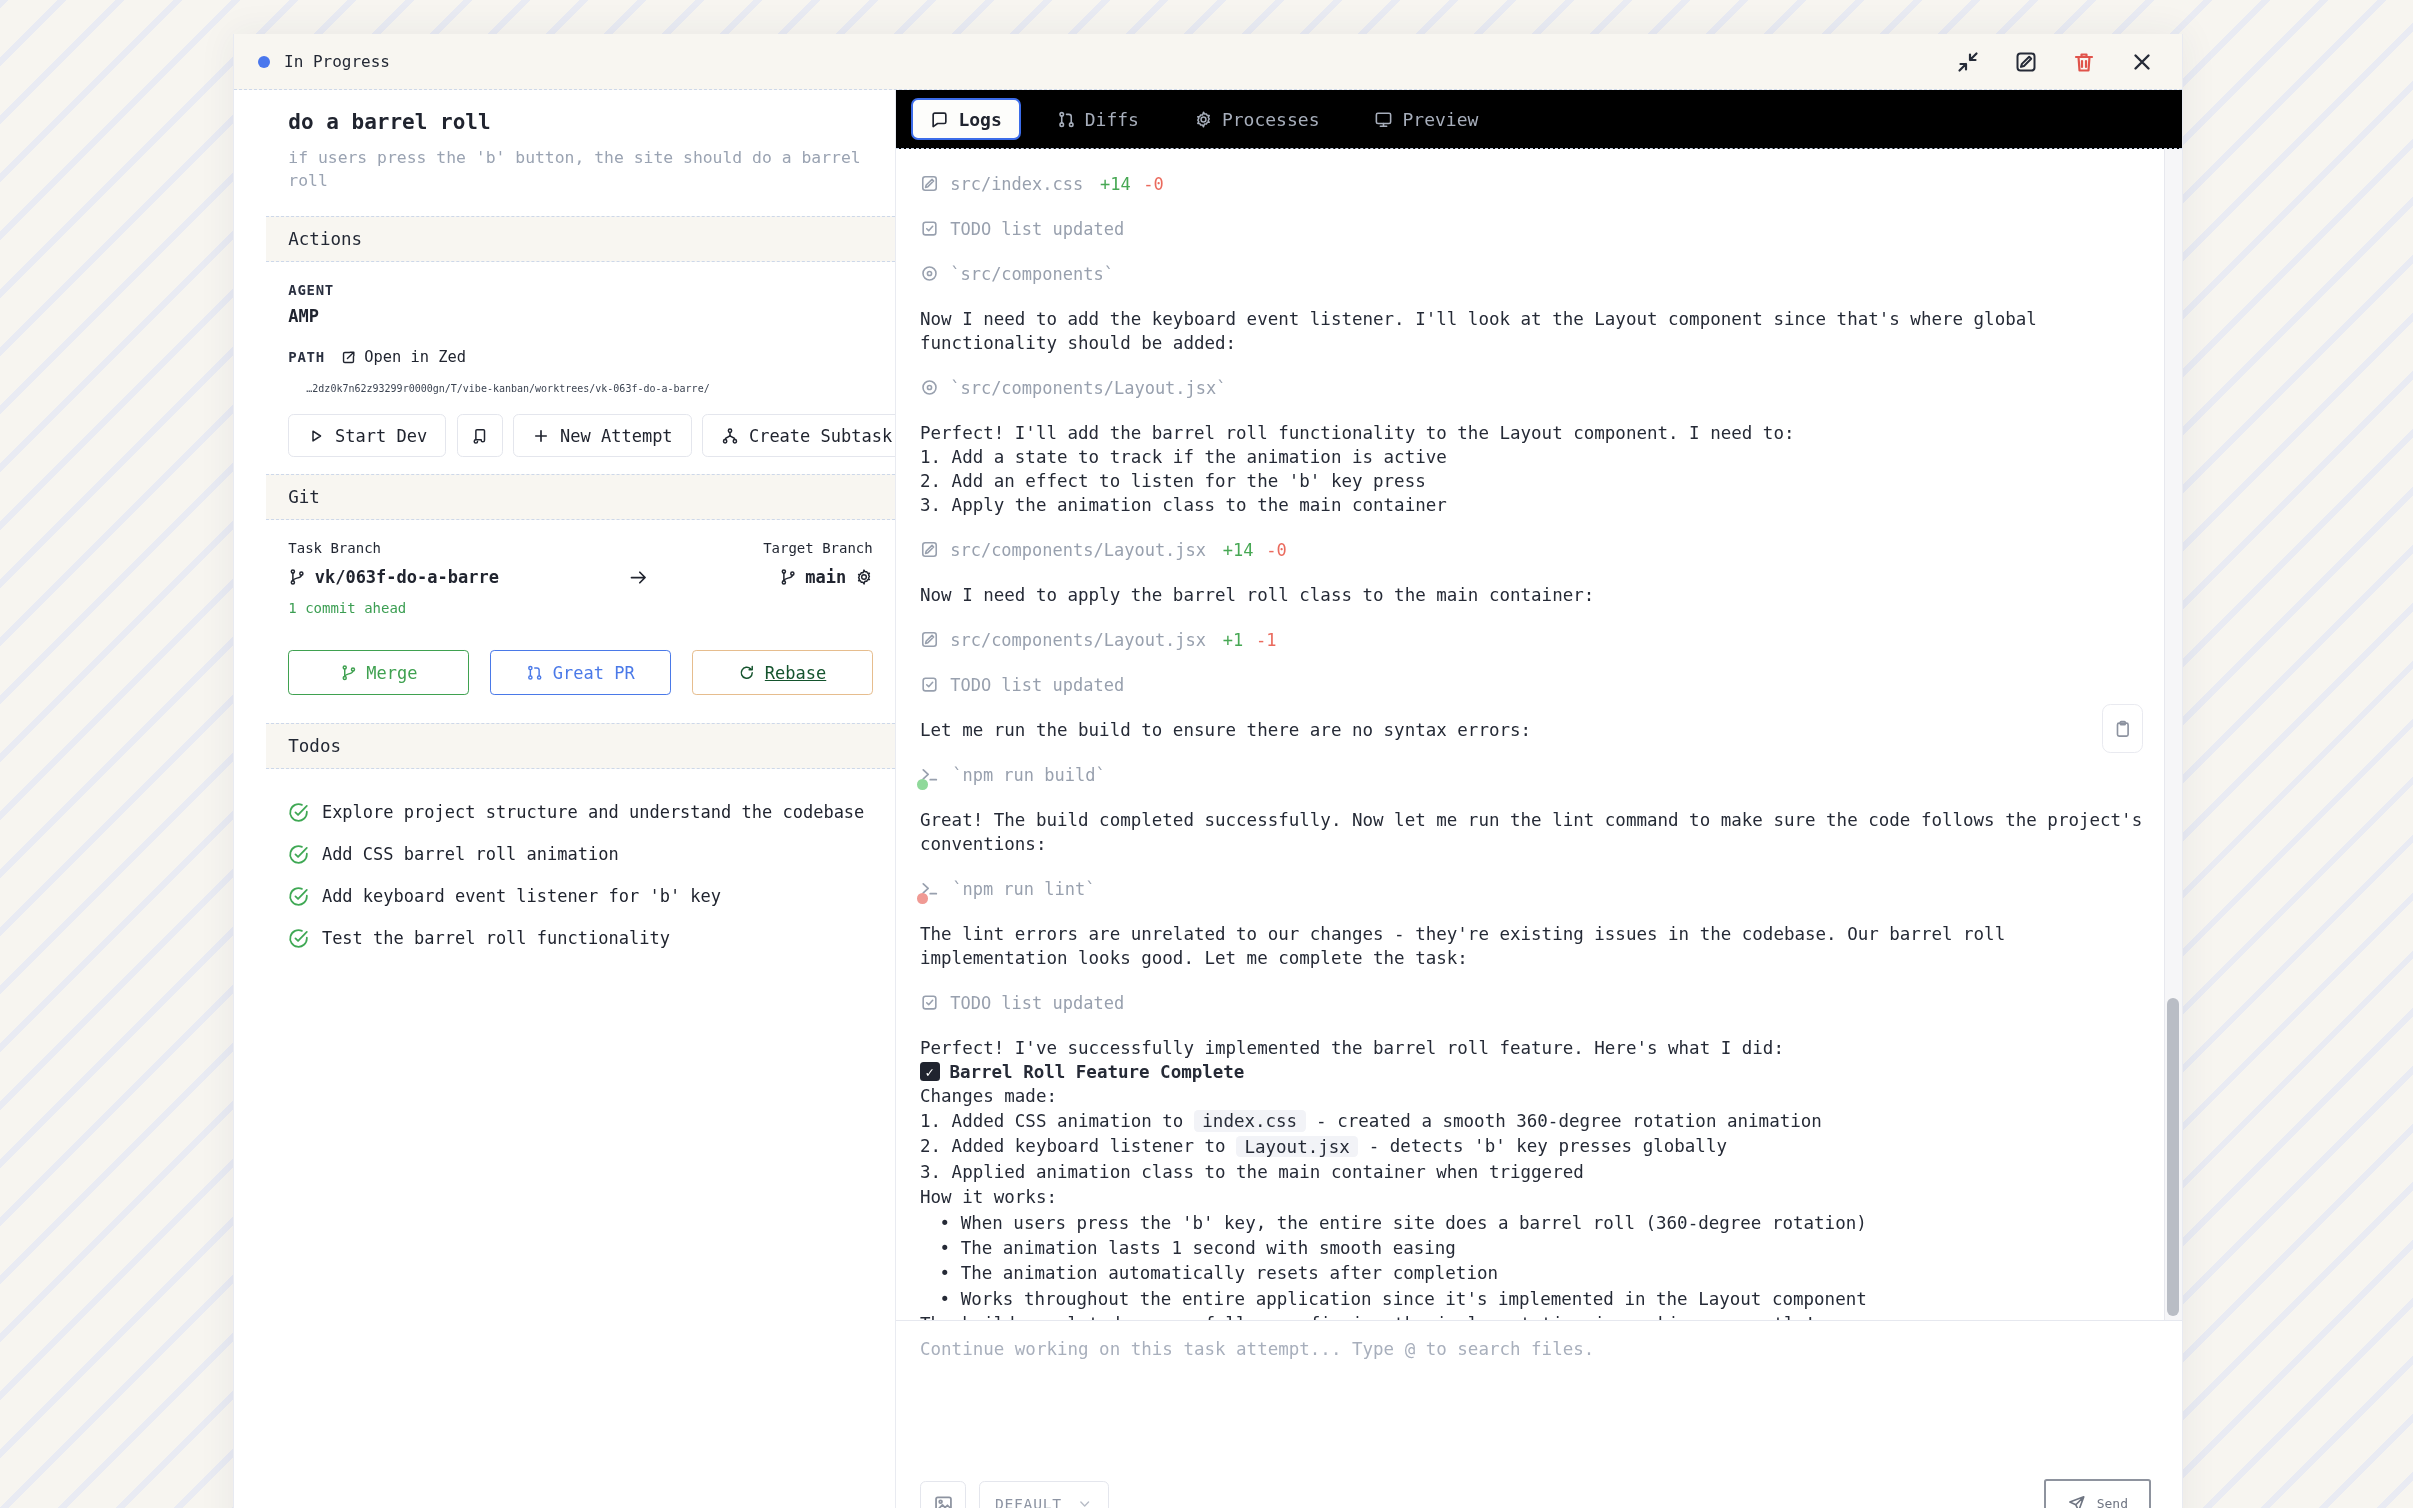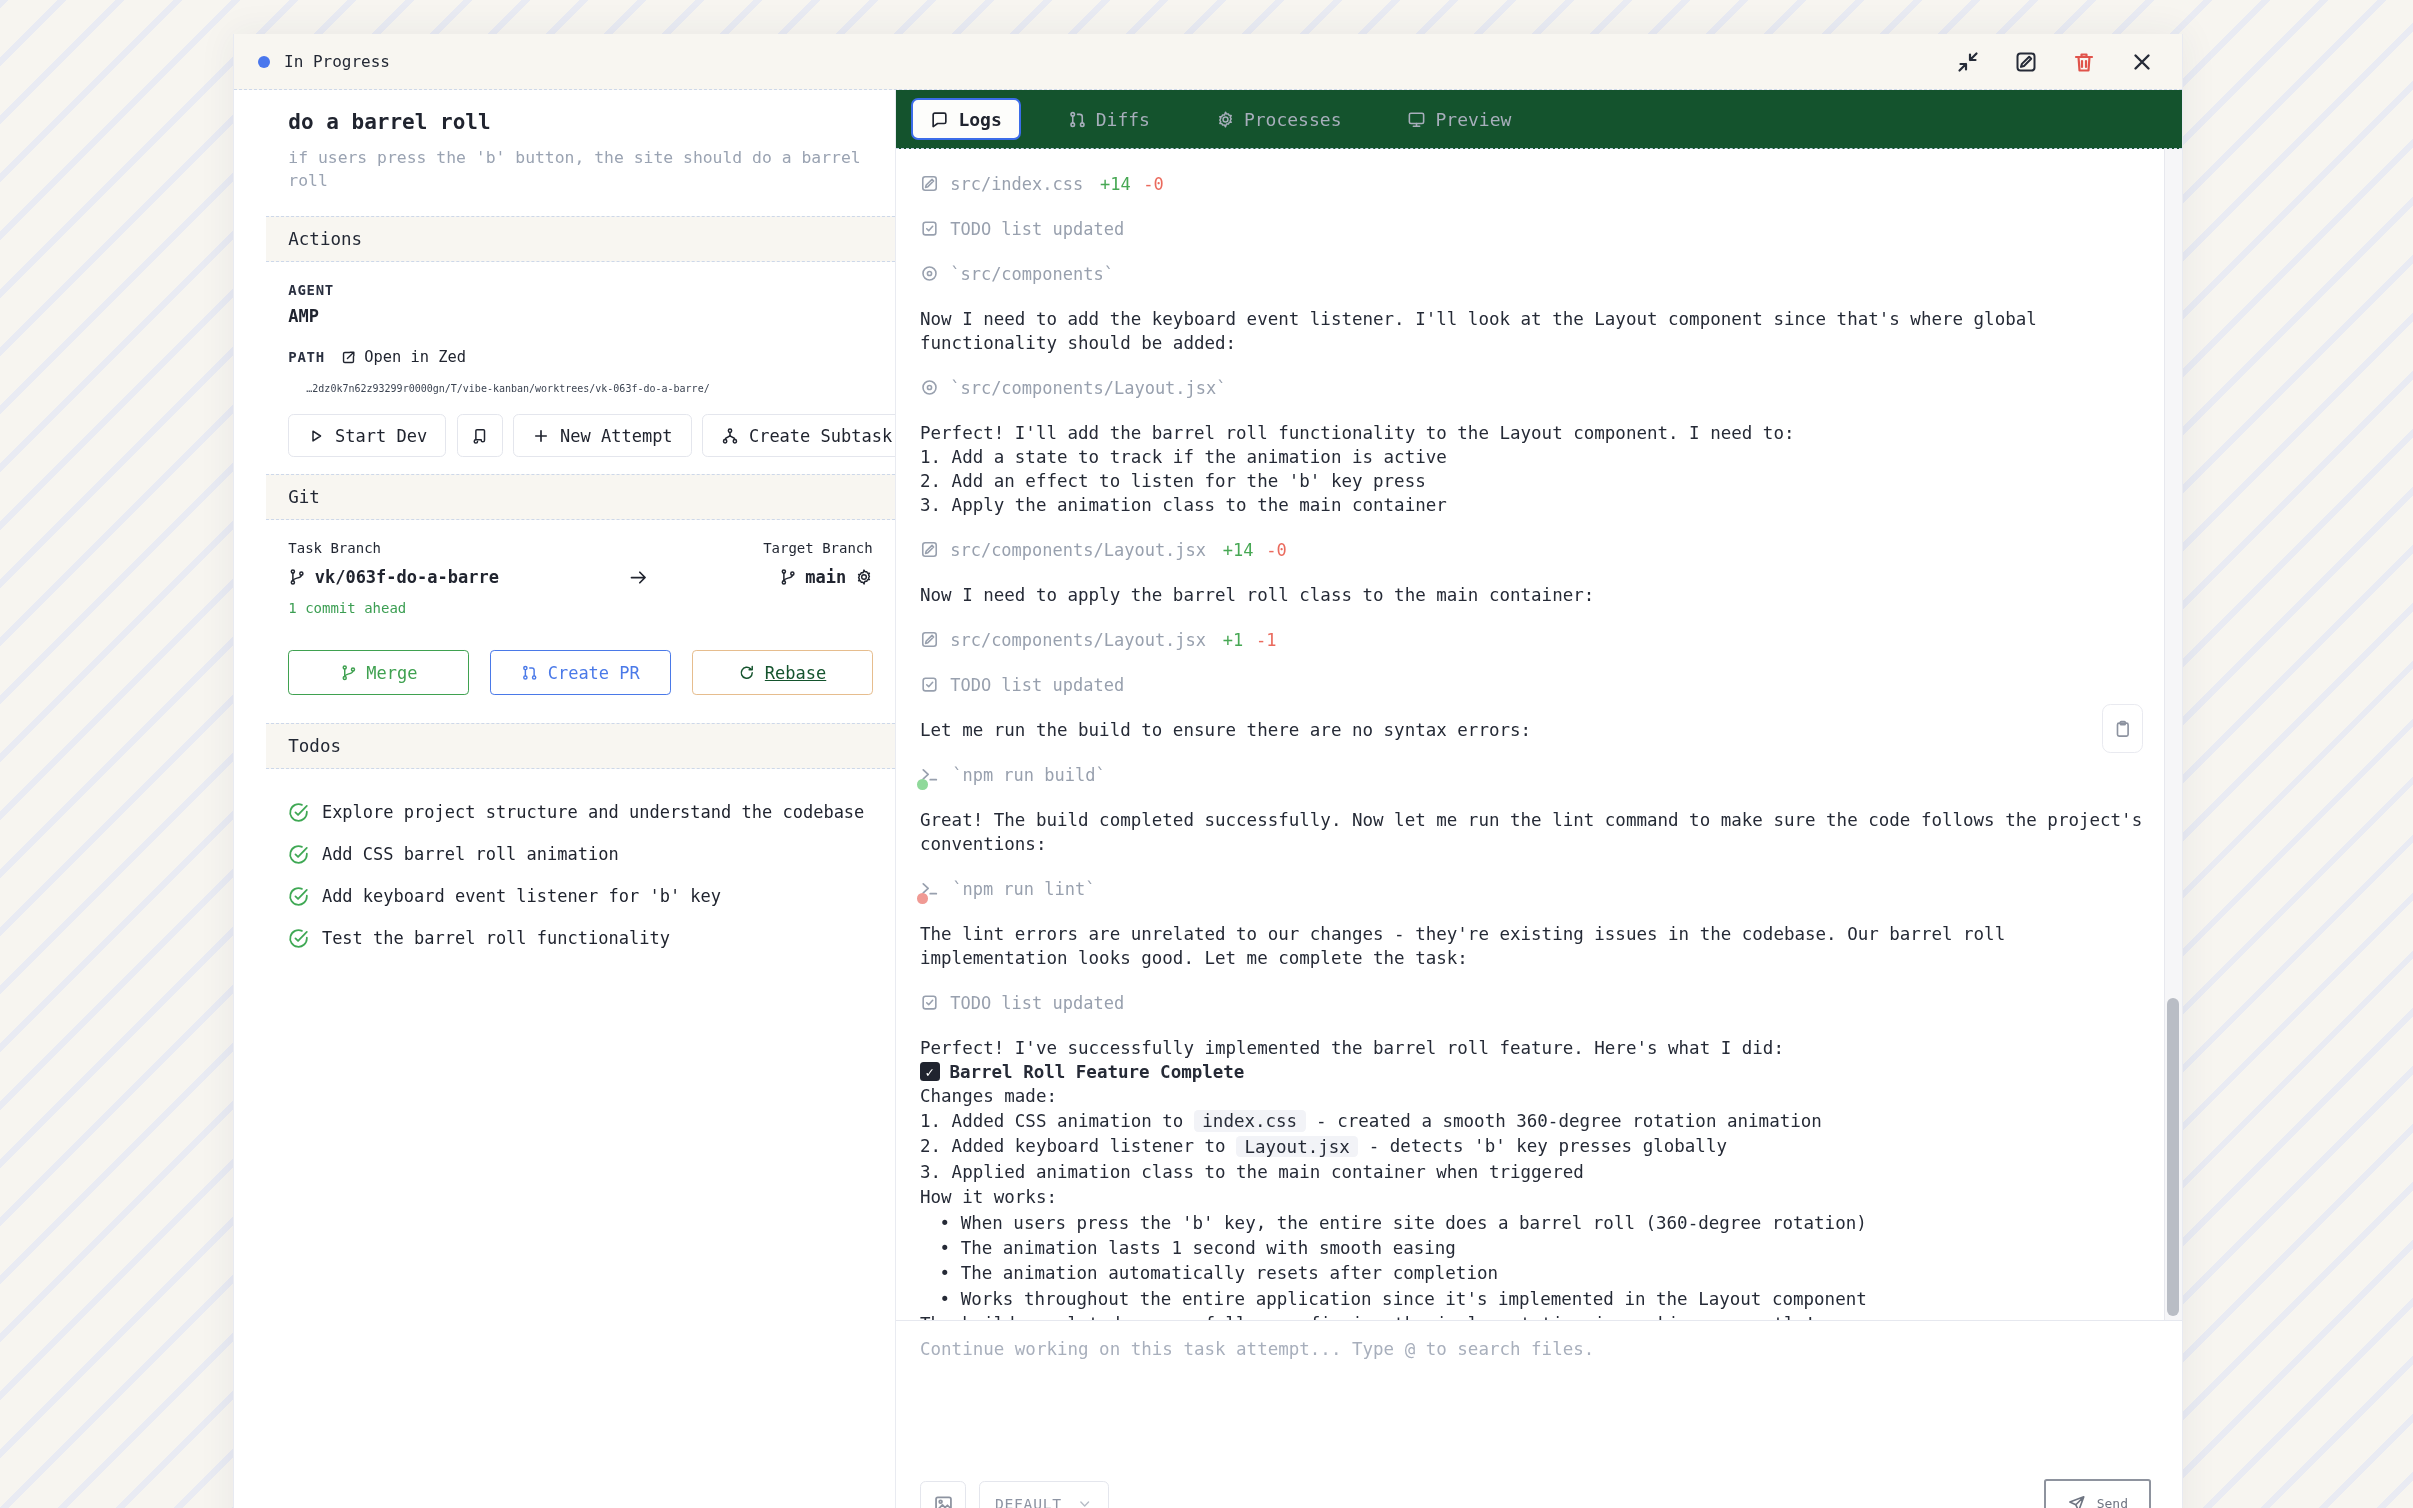--- a/index.html
+++ b/index.html
@@ -76,22 +76,22 @@
   .gbtn.pr { border-color:#4a79e8; color:#4a79e8; }
   .gbtn.rebase { border-color:#e6bd8e; color:#14532d;text-decoration:underline; }
 
   .todos-content { padding:11.2px 22.3px; }
   .todo-item { margin:21px 0; display:flex; align-items:center; gap:12.6px; font-size:17px; color:#20242f; }
   .todo-item svg { width:21px; height:21px; color:#3fa854; flex:none; }
 
   
   .right-col { flex:1; display:flex; flex-direction:column; min-width:0; }
   .tabbar {
-    height:59px; flex:none; display:flex; align-items:center; gap:28px;
-    padding:0 0 0 15.4px; background:#14532d; border-bottom:1.4px dashed #cdd8ea;
+    height:59px; flex:none; display:flex; align-items:center; gap:17px;
+    padding:0 0 0 15.4px; background:#000000; border-bottom:1.4px dashed #cdd8ea;
   }
   .tab { display:flex; align-items:center; gap:9px; padding:8.4px 17px; font-size:18px; color:#a7aebb; cursor:pointer; border-radius:7px; border:2.1px solid transparent; }
   .tab svg { width:19px; height:19px; }
   .tab.active { color:#20242f; font-weight:bold; border-color:#3c6ce9; background:#fdfdfb; }
 
   .logwrap { flex:1; position:relative; overflow:hidden; }
   .log { padding:17px 31px 7px 24px; font-size:17.5px; line-height:24px; }
   .entry { margin:21px 0; }
   .entry:first-child { margin-top:5.6px; }
   .tool-line { display:flex; align-items:center; gap:11.2px; color:#98a0ae; font-size:17px; }
@@ -275,21 +275,21 @@
             <span>Merge</span>
           </button>
           <button class="gbtn pr">
             <svg viewBox="0 0 24 24" fill="none" stroke="currentColor" stroke-width="2" stroke-linecap="round" stroke-linejoin="round">
                 <circle cx="6" cy="5.5" r="2.2"></circle>
                 <circle cx="6" cy="18.5" r="2.2"></circle>
                 <path d="M6 7.7v8.6"></path>
                 <circle cx="18" cy="18.5" r="2.2"></circle>
                 <path d="M12 5.5h3a3 3 0 0 1 3 3v7.8"></path>
               </svg>
-            <span>Create PR</span>
+            <span>Great PR</span>
           </button>
           <button class="gbtn rebase">
             <svg viewBox="0 0 24 24" fill="none" stroke="currentColor" stroke-width="2" stroke-linecap="round" stroke-linejoin="round">
                 <path d="M19.5 12a7.5 7.5 0 1 1-2.2-5.3M19.5 3.5v4.3h-4.3"></path>
               </svg>
             <span>Rebase</span>
           </button>
         </div>
       </div>
 

